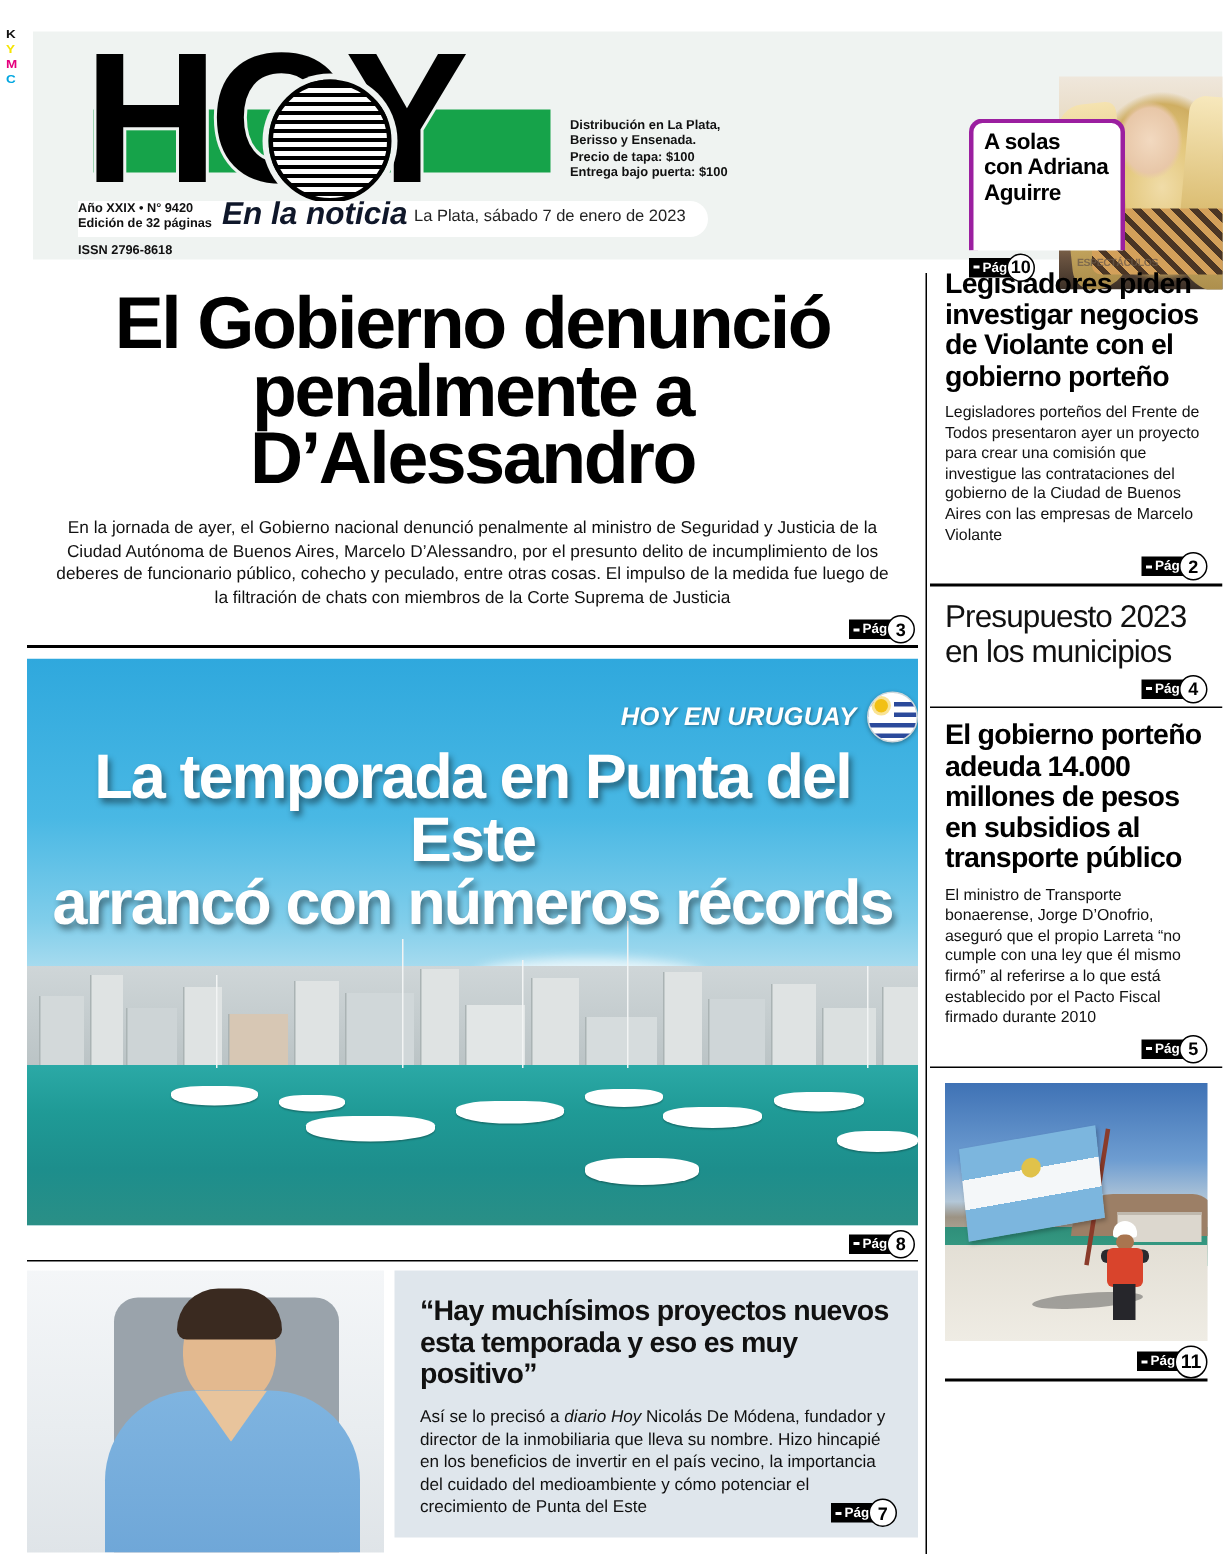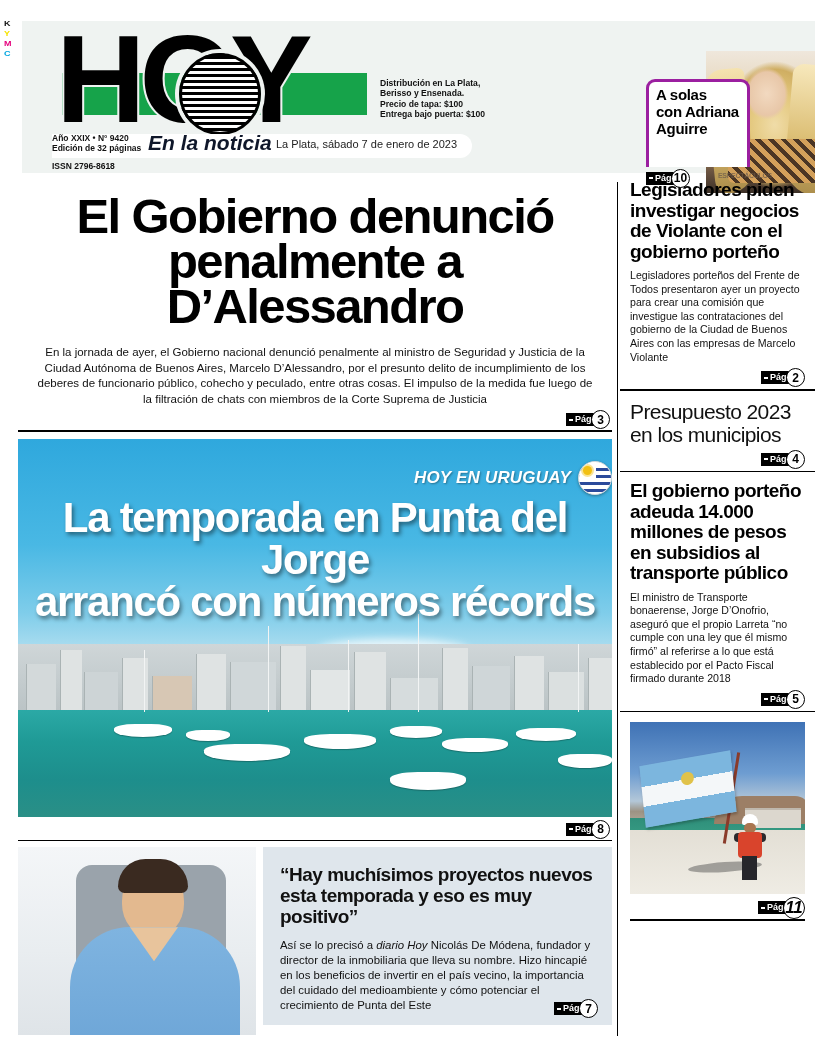--- a/index.html
+++ b/index.html
@@ -137,21 +137,21 @@
     content: ""; display: inline-block; width: 4px; height: 2px;
     background: #fff; margin-right: 2px;
   }
   .pbadge .num {
     width: 19px; height: 19px; border-radius: 50%;
     background: #fff; border: 1.6px solid #000;
     font: bold 12px/16px "Liberation Sans", sans-serif;
     color: #000; text-align: center; z-index: 2;
     display: inline-flex; align-items: center; justify-content: center;
   }
-  .pbadge.big .num { width: 22px; height: 22px; font-size: 17px; font-style: italic; }
+  .pbadge.big .num { width: 22px; height: 22px; font-size: 13px; }
 
   
   .main-col { position: absolute; left: 18px; top: 180px; width: 594px; }
   .lead-head {
     font: 900 49px/45px "Liberation Sans", sans-serif;
     letter-spacing: -1.6px; color: #000; text-align: center;
     margin-top: 14px;
   }
   .lead-sub {
     margin-top: 16px; width: 560px; margin-left: auto; margin-right: auto;
@@ -439,21 +439,21 @@
           <i class="uy-stripe" style="top:6px;"></i>
           <i class="uy-stripe" style="top:13px;"></i>
           <i class="uy-stripe" style="top:20px;"></i>
           <i class="uy-stripe" style="top:27px;"></i>
           <i class="uy-canton"></i>
           <i class="uy-sun"></i>
         </span>
       </div>
 
       <div class="uru-head">
-        <div>La temporada en Punta del Jorge</div>
+        <div>La temporada en Punta del Este</div>
         <div>arrancó con números récords</div>
       </div>
     </div>
 
     <div class="badge-right">
       <span class="pbadge">
         <span class="lbl">Pág.</span>
         <span class="num">8</span>
       </span>
     </div>
@@ -503,21 +503,21 @@
         <span class="pbadge">
           <span class="lbl">Pág.</span>
           <span class="num">4</span>
         </span>
       </div>
     </div>
     <div class="rail-rule"></div>
 
     <div class="rail-item">
       <div class="rail-h-bold">El gobierno porteño adeuda 14.000 millones de pesos en subsidios al transporte público</div>
-      <div class="rail-body">El ministro de Transporte bonaerense, Jorge D’Onofrio, aseguró que el propio Larreta “no cumple con una ley que él mismo firmó” al referirse a lo que está establecido por el Pacto Fiscal firmado durante 2018</div>
+      <div class="rail-body">El ministro de Transporte bonaerense, Jorge D’Onofrio, aseguró que el propio Larreta “no cumple con una ley que él mismo firmó” al referirse a lo que está establecido por el Pacto Fiscal firmado durante 2010</div>
       <div class="rail-badge">
         <span class="pbadge">
           <span class="lbl">Pág.</span>
           <span class="num">5</span>
         </span>
       </div>
     </div>
     <div class="rail-rule"></div>
 
     <div class="rail-item">

